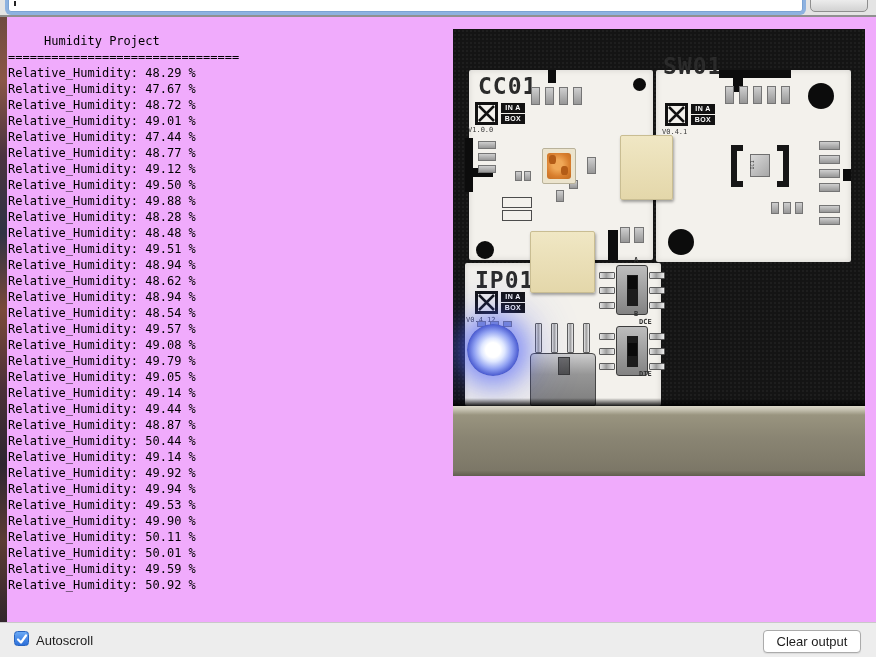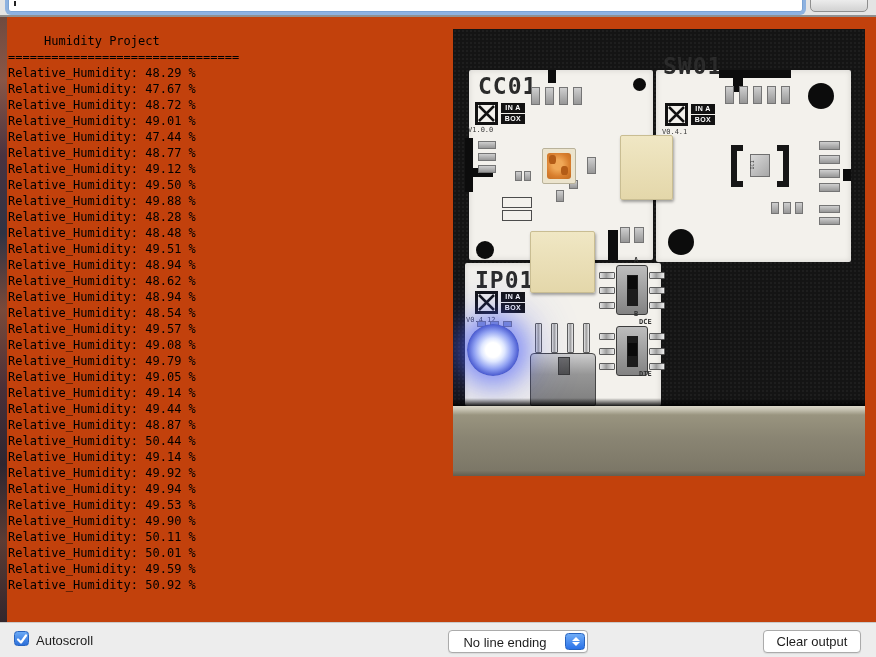--- a/index.html
+++ b/index.html
@@ -1,18 +1,18 @@
 <!DOCTYPE html>
 <html><head>
 <meta charset="utf-8">
 <style>
   * { margin:0; padding:0; box-sizing:border-box; }
   html,body { background:#fff; }
   .screen { position:relative; width:876px; height:657px; overflow:hidden;
-            background:#c2410c; font-family:"Liberation Sans", sans-serif; }
+            background:#f0abfc; font-family:"Liberation Sans", sans-serif; }
 
   
   .wallpaper { position:absolute; left:0; top:15px; width:7px; height:642px;
     background:linear-gradient(180deg,#6e4a40 0%,#8a5747 10%,#4a3340 22%,#303343 34%,
       #7a4a3a 46%,#4b3038 58%,#2e2630 70%,#5c3c34 82%,#3a2a2e 92%,#24202a 100%); }
 
   
   .top-row { position:absolute; left:0; top:0; width:876px; height:15px; background:#e4e4e4; }
   .send-input { position:absolute; left:8px; top:-10px; width:795px; height:22px;
     background:#fff; border:1px solid #7ba3d4; border-radius:3px; outline:none;
@@ -306,24 +306,17 @@
   </div>
 
   <div class="bottom-bar">
     <span class="mac-checkbox checked">
       <svg width="12" height="12" viewBox="0 0 12 12">
         <polyline points="2,6.5 5,9.5 10,2.5" fill="none" stroke="#fff" stroke-width="2.2" stroke-linecap="round" stroke-linejoin="round"></polyline>
       </svg>
     </span>
     <span class="cb-label">Autoscroll</span>
 
-    <div class="mac-select sel-1">
-      <span class="sel-value">No line ending</span>
-      <span class="sel-stepper">
-          <span class="tri up"></span>
-          <span class="tri dn"></span>
-        </span>
-    </div>
 
 
     <div class="mac-button">Clear output</div>
   </div>
 </div>
 
 </body></html>

